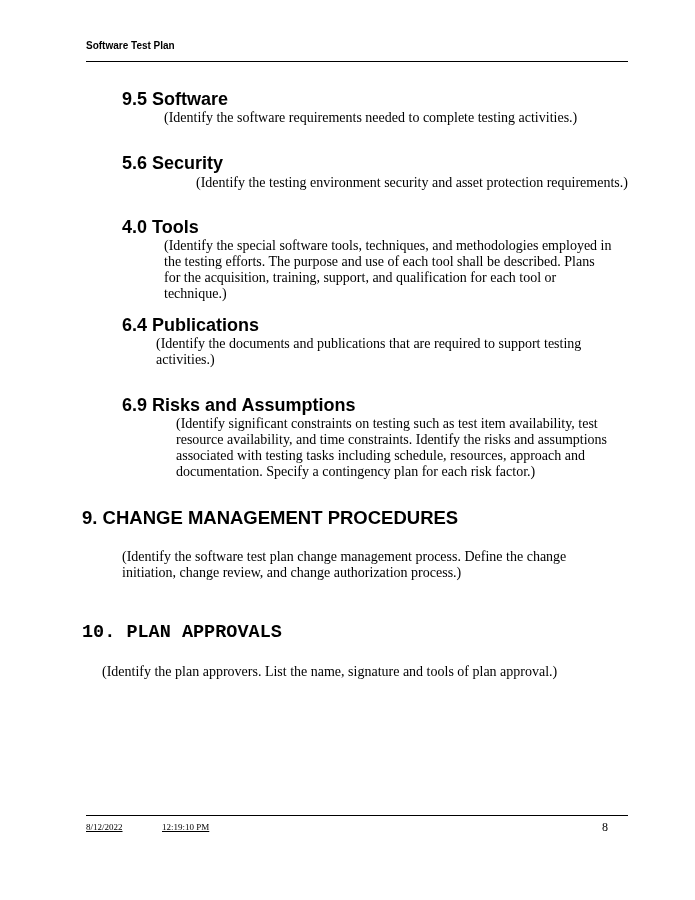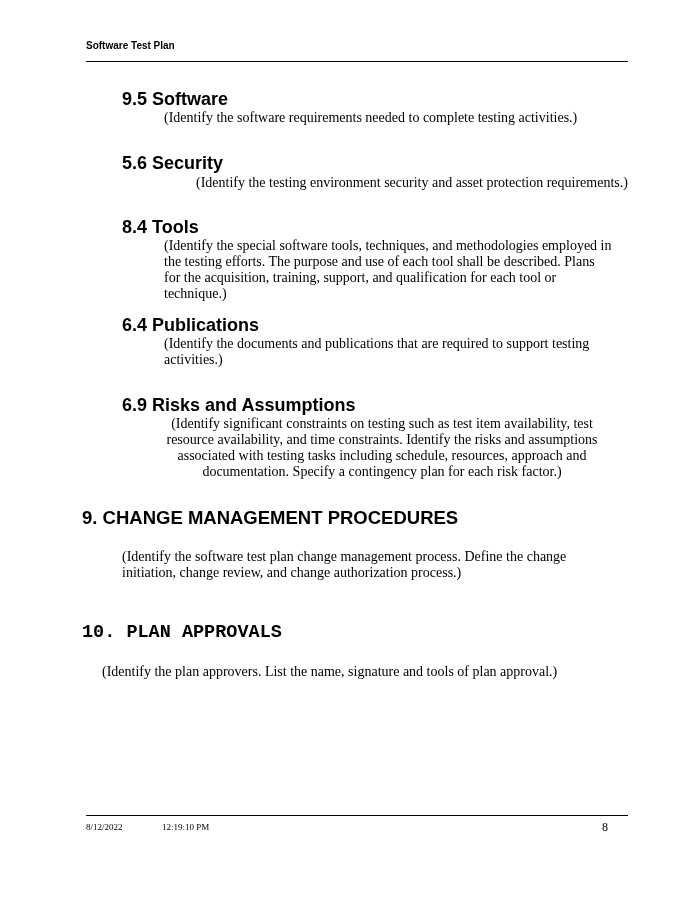--- a/index.html
+++ b/index.html
@@ -3,46 +3,46 @@
 <meta charset="utf-8">
 <style>
   html, body { margin:0; padding:0; background:#ffffff; }
   body { width:695px; height:900px; position:relative; overflow:hidden; color:#000; }
   .header-title { position:absolute; left:86px; top:40px; font-family:"Liberation Sans", sans-serif; font-weight:bold; font-size:10px; }
   .header-rule { position:absolute; left:86px; top:61px; width:542px; height:0; border-top:1.3px solid #000; }
   .h2 { position:absolute; font-family:"Liberation Sans", sans-serif; font-weight:bold; font-size:18px; line-height:20px; white-space:nowrap; }
   .h1 { position:absolute; font-family:"Liberation Sans", sans-serif; font-weight:bold; font-size:18.5px; line-height:20px; white-space:nowrap; }
   .body-it { position:absolute; font-family:"Liberation Serif", serif; font-size:14px; line-height:16px; }
   .footer-rule { position:absolute; left:86px; top:815px; width:542px; height:0; border-top:1.3px solid #000; }
-  .footer-date, .footer-time { position:absolute; top:822px; font-family:"Liberation Serif", serif; font-size:9px; }
+  .footer-date, .footer-time { position:absolute; top:822px; font-family:"Liberation Serif", serif; font-size:9px;text-decoration:underline; }
   .footer-date { left:86px; }
   .footer-time { left:162px;text-align:center; }
   .footer-page { position:absolute; top:820px; right:87px; font-family:"Liberation Serif", serif; font-size:12px; }
 </style>
 </head>
 <body>
 
 <div>
   <div class="header-title">Software Test Plan</div>
   <div class="header-rule"></div>
 
   <div class="h2" style="left:122px; top:89px;">9.5 Software</div>
   <div class="body-it" style="left:164px; top:110px; width:440px;">(Identify the software requirements needed to complete testing activities.)</div>
 
   <div class="h2" style="left:122px; top:153px;">5.6 Security</div>
   <div class="body-it" style="left:164px; top:175px; width:440px;margin-left:32px;">(Identify the testing environment security and asset protection requirements.)</div>
 
-  <div class="h2" style="left:122px; top:217px;">8.4 Tools</div>
+  <div class="h2" style="left:122px; top:217px;">4.0 Tools</div>
   <div class="body-it" style="left:164px; top:238px; width:448px;">(Identify the special software tools, techniques, and methodologies employed in the testing efforts. The purpose and use of each tool shall be described. Plans for the acquisition, training, support, and qualification for each tool or technique.)</div>
 
   <div class="h2" style="left:122px; top:315px;">6.4 Publications</div>
-  <div class="body-it" style="left:164px; top:336px; width:430px;">(Identify the documents and publications that are required to support testing activities.)</div>
+  <div class="body-it" style="left:156px; top:336px; width:430px;">(Identify the documents and publications that are required to support testing activities.)</div>
 
   <div class="h2" style="left:122px; top:395px;">6.9 Risks and Assumptions</div>
-  <div class="body-it" style="left:164px; top:416px; width:436px;text-align:center;">(Identify significant constraints on testing such as test item availability, test resource availability, and time constraints. Identify the risks and assumptions associated with testing tasks including schedule, resources, approach and documentation. Specify a contingency plan for each risk factor.)</div>
+  <div class="body-it" style="left:176px; top:416px; width:436px;">(Identify significant constraints on testing such as test item availability, test resource availability, and time constraints. Identify the risks and assumptions associated with testing tasks including schedule, resources, approach and documentation. Specify a contingency plan for each risk factor.)</div>
 
   <div class="h1" style="left:82px; top:508px;">9. CHANGE MANAGEMENT PROCEDURES</div>
   <div class="body-it" style="left:122px; top:549px; width:500px;">(Identify the software test plan change management process. Define the change initiation, change review, and change authorization process.)</div>
 
   <div class="h1" style="left:82px; top:623px;font-family:Liberation Mono, monospace;">10. PLAN APPROVALS</div>
   <div class="body-it" style="left:102px; top:664px; width:520px;">(Identify the plan approvers. List the name, signature and tools of plan approval.)</div>
 
   <div class="footer-rule"></div>
   <div class="footer-date">8/12/2022</div>
   <div class="footer-time">12:19:10 PM</div>

